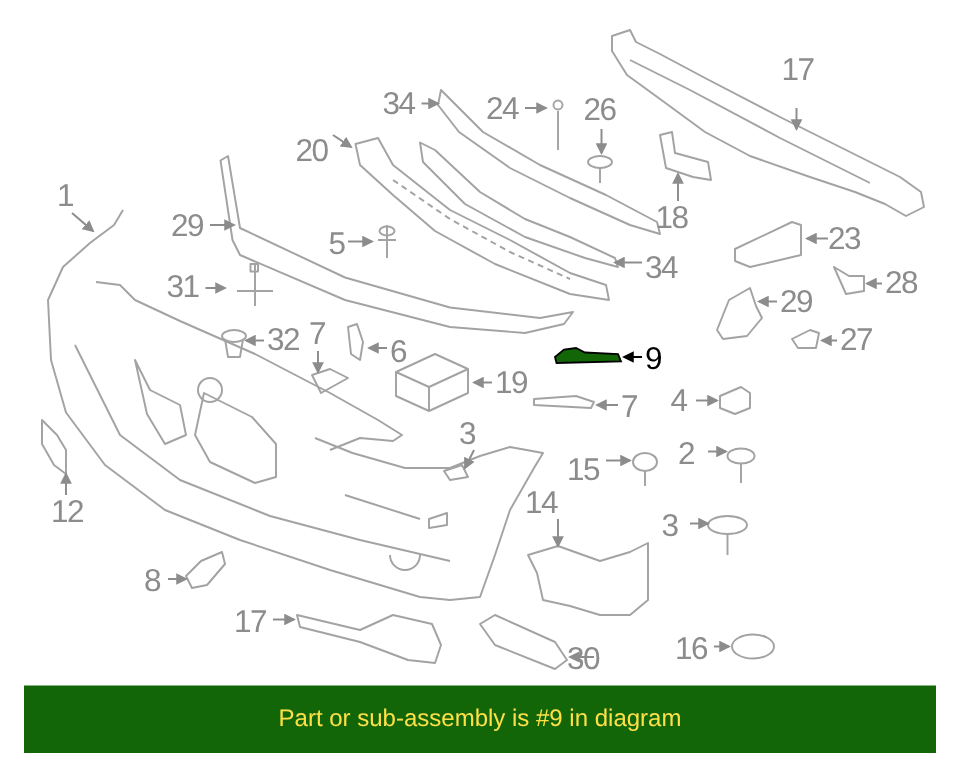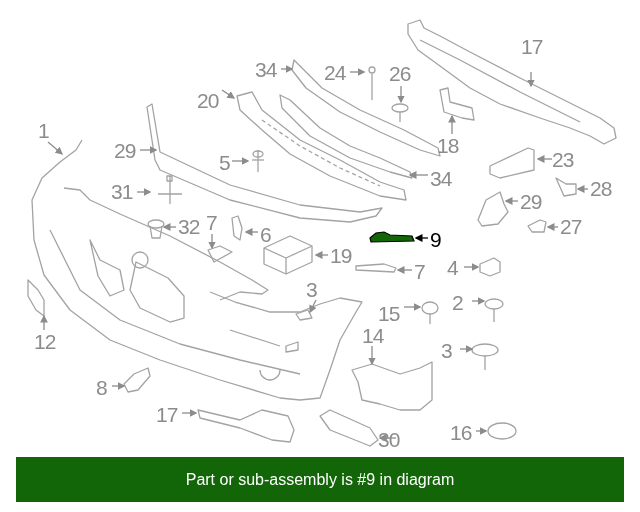--- a/index.html
+++ b/index.html
@@ -2,21 +2,21 @@
 <html><head>
 <meta charset="utf-8">
 <style>
   html,body{margin:0;padding:0;background:#ffffff;}
   body{width:640px;height:512px;position:relative;overflow:hidden;font-family:"Liberation Sans",sans-serif;}
   #diagram{position:absolute;left:0;top:0;width:640px;height:512px;}
   .lbl{position:absolute;font-family:"Liberation Sans",sans-serif;font-size:21px;color:#8c8c8c;line-height:1;letter-spacing:-1px;}
   .lbl.hl{color:#000000;}
   #banner{position:absolute;left:16px;top:457px;width:608px;height:45px;background:#136608;
     display:flex;flex-direction:column;align-items:center;justify-content:center;}
-  #banner span{font-family:"Liberation Sans",sans-serif;font-size:16px;line-height:18px;color:#ffffff;}
+  #banner span{font-family:"Liberation Sans",sans-serif;font-size:16px;line-height:18px;color:#fde047;}
 </style>
 </head>
 <body>
 
 <div id="diagram">
   <svg width="640" height="512" viewBox="0 0 640 512" xmlns="http://www.w3.org/2000/svg">
     <defs>
       <marker id="ah" markerWidth="6" markerHeight="6" refX="5" refY="3" orient="auto">
         <path d="M0,0 L6,3 L0,6 Z" fill="#8c8c8c"></path>
       </marker>
@@ -174,21 +174,21 @@
   <span class="lbl" style="left:447px;top:257px">4</span>
   <span class="lbl" style="left:219px;top:152px">5</span>
   <span class="lbl" style="left:260px;top:224px">6</span>
   <span class="lbl" style="left:206px;top:212px">7</span>
   <span class="lbl" style="left:96px;top:377px">8</span>
   <span class="lbl hl" style="left:430px;top:229px">9</span>
   <span class="lbl" style="left:414px;top:261px">7</span>
   <span class="lbl" style="left:306px;top:279px">3</span>
   <span class="lbl" style="left:34px;top:331px">12</span>
   <span class="lbl" style="left:156px;top:404px">17</span>
-  <span class="lbl" style="left:362px;top:325px">14</span>
+  <span class="lbl" style="left:350px;top:325px">14</span>
   <span class="lbl" style="left:378px;top:303px">15</span>
   <span class="lbl" style="left:450px;top:422px">16</span>
   <span class="lbl" style="left:521px;top:36px">17</span>
   <span class="lbl" style="left:437px;top:135px">18</span>
   <span class="lbl" style="left:330px;top:245px">19</span>
   <span class="lbl" style="left:197px;top:90px">20</span>
   <span class="lbl" style="left:255px;top:59px">34</span>
   <span class="lbl" style="left:430px;top:168px">34</span>
   <span class="lbl" style="left:552px;top:149px">23</span>
   <span class="lbl" style="left:324px;top:62px">24</span>

